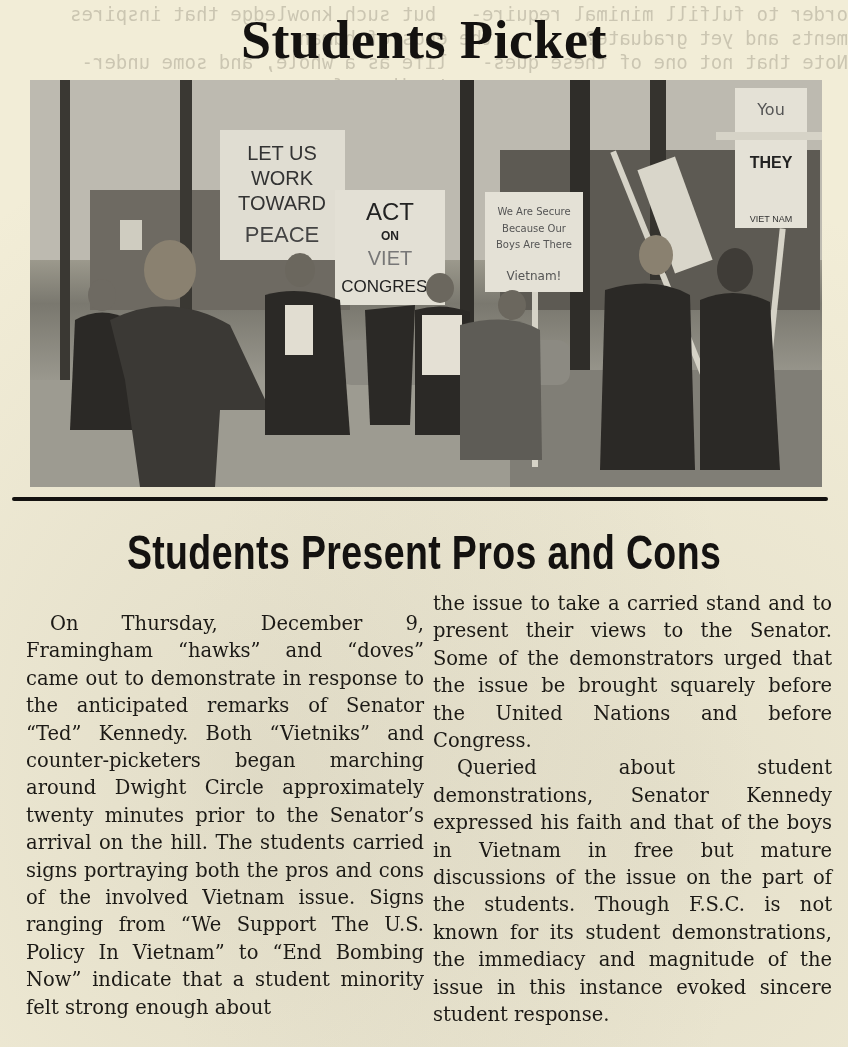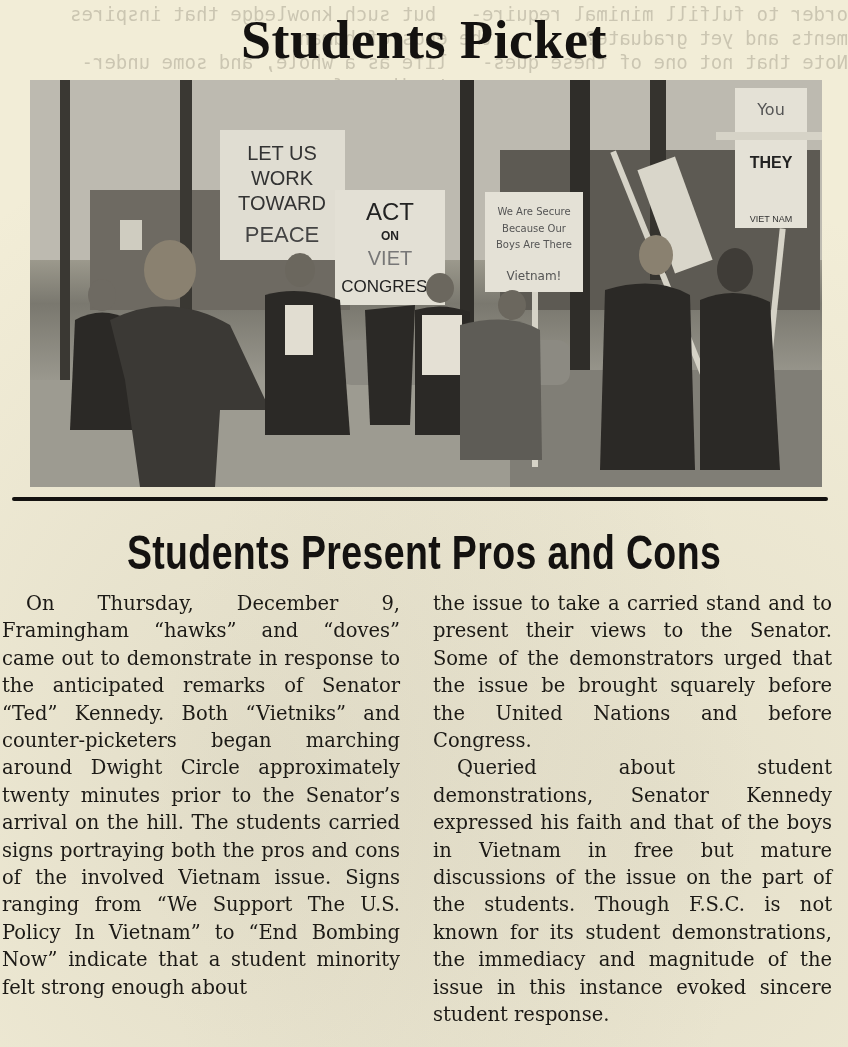--- a/index.html
+++ b/index.html
@@ -42,21 +42,21 @@
     position: absolute; left: 0; top: 522px; width: 848px; text-align: center;
     font-family: "Liberation Sans", sans-serif; font-weight: bold;
     font-size: 48px; line-height: 62px; color: #141210;
     transform: scaleX(0.78); transform-origin: 50% 50%; letter-spacing: 0.5px;
   }
   .col {
     position: absolute; top: 590px; font-size: 19.5px; line-height: 27.4px;
     text-align: justify; color: #1c1a16;
   }
   .col p { margin: 0; text-indent: 24px; }
-  .col-left { left: 2px; width: 398px; }
+  .col-left { left: 26px; width: 398px; margin-top: 20px; }
   .col-right { left: 433px; width: 399px; }
   .col-right p.cont { text-indent: 0; }
 </style>
 </head>
 <body>
 
 <div class="page">
 
   <div class="bleed">order to fulfill minimal require-   but such knowledge that inspires
 ments and yet graduate?        the ends of human

